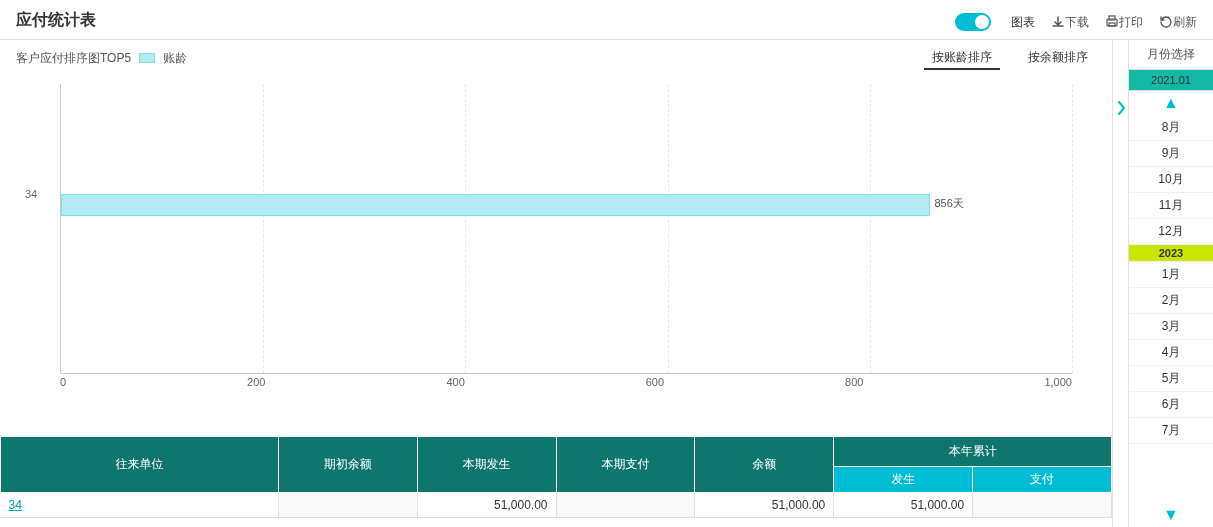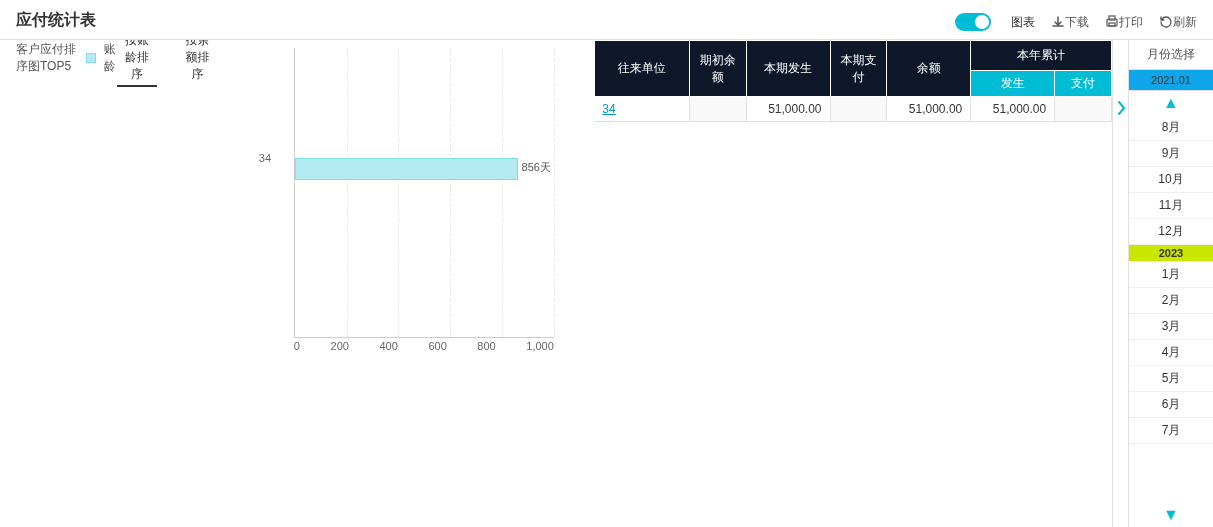--- a/index.html
+++ b/index.html
@@ -59,21 +59,21 @@
     
     .main-container {
       display: flex;
       height: calc(527px - 40px);
     }
 
     
     .chart-area {
       flex: 1;
       display: flex;
-      flex-direction: row;
+      flex-direction: column;
       overflow: hidden;
     }
 
     
     .chart-header {
       display: flex;
       align-items: center;
       justify-content: space-between;
       padding: 8px 16px;
       height: 36px;
@@ -139,21 +139,21 @@
 
     
     .table-area {
       padding: 0 0;
     }
     table {
       width: 100%;
       border-collapse: collapse;
     }
     .table-header-row-1 th {
-      background: #0f172a;
+      background: #0f766e;
       color: #fff;
       text-align: center;
       padding: 6px 8px;
       font-weight: normal;
       font-size: 12px;
       border: 1px solid #fff;
     }
     .table-header-row-2 th {
       background: #00bcd4;
       color: #fff;
@@ -195,21 +195,21 @@
       color: #555;
       text-align: center;
       border-bottom: 1px solid #e0e0e0;
     }
     .sidebar-date {
       padding: 4px 6px;
       font-size: 11px;
       color: #333;
       text-align: center;
       border-bottom: 1px solid #e0e0e0;
-      background: #0ea5e9;
+      background: #14b8a6;
     }
     .sidebar-scroll {
       flex: 1;
       overflow: hidden;
       position: relative;
     }
     .sidebar-up-btn, .sidebar-down-btn {
       text-align: center;
       padding: 4px;
       cursor: pointer;

